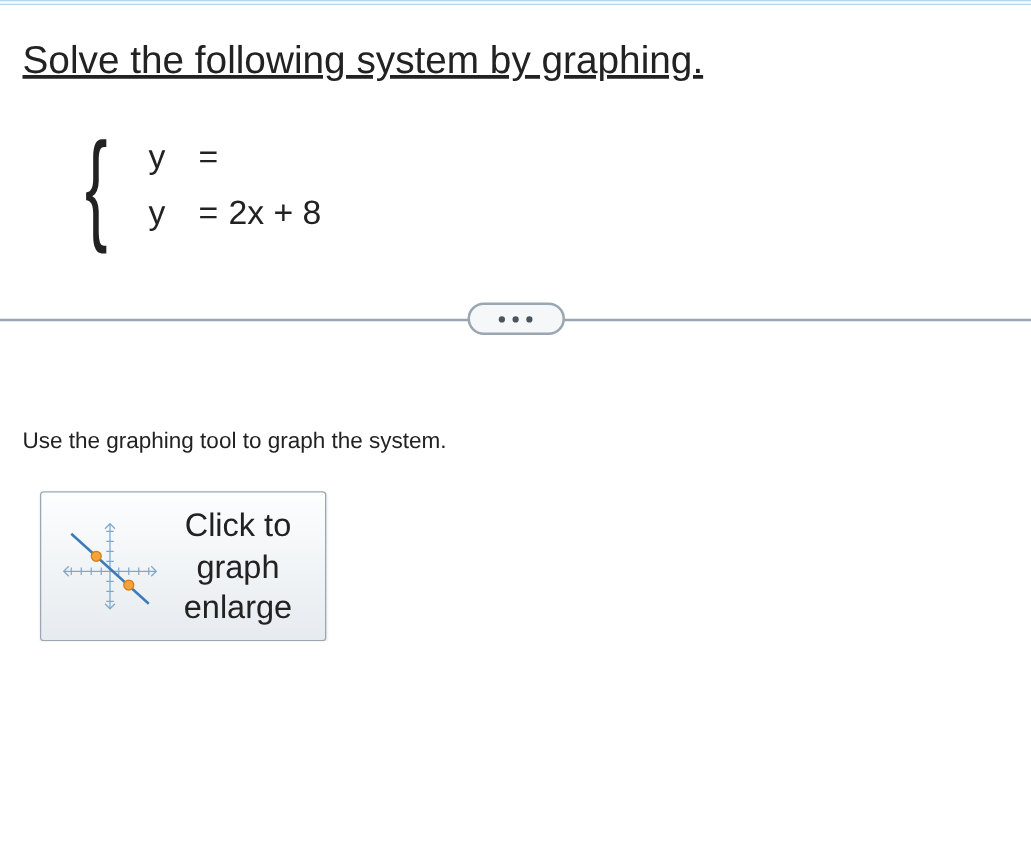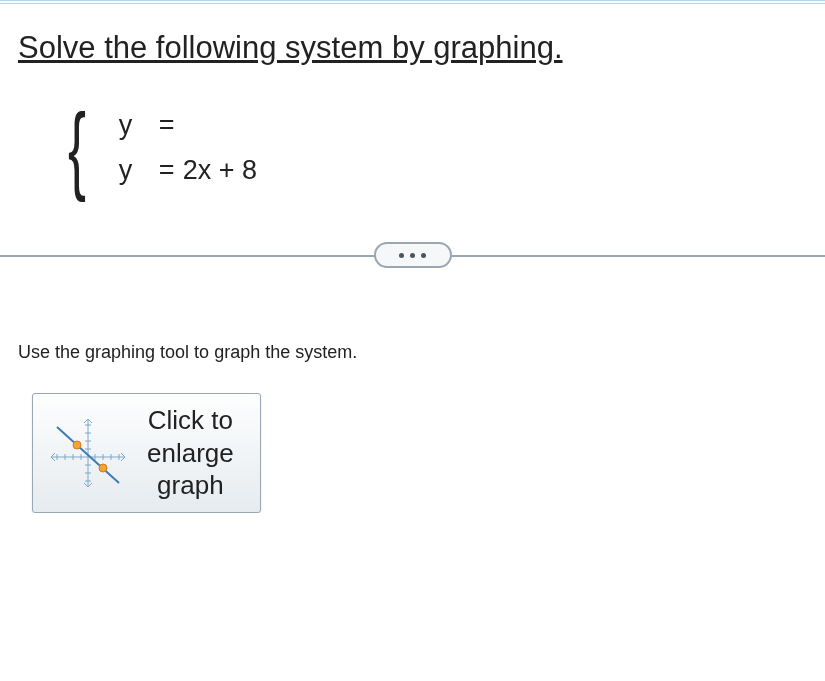--- a/index.html
+++ b/index.html
@@ -191,17 +191,17 @@
         </g>
 
         <line x1="14" y1="14" x2="76" y2="70" stroke="#3d7bb8" stroke-width="2"></line>
 
         <circle cx="34" cy="32" r="4" fill="#f4a23a" stroke="#d07f15" stroke-width="1"></circle>
         <circle cx="60" cy="55" r="4" fill="#f4a23a" stroke="#d07f15" stroke-width="1"></circle>
       </svg>
     </div>
     <div class="label">
       <div>Click to</div>
+      <div>graph</div>
       <div>enlarge</div>
-      <div>graph</div>
     </div>
   </div>
 </div>
 
 </body></html>

